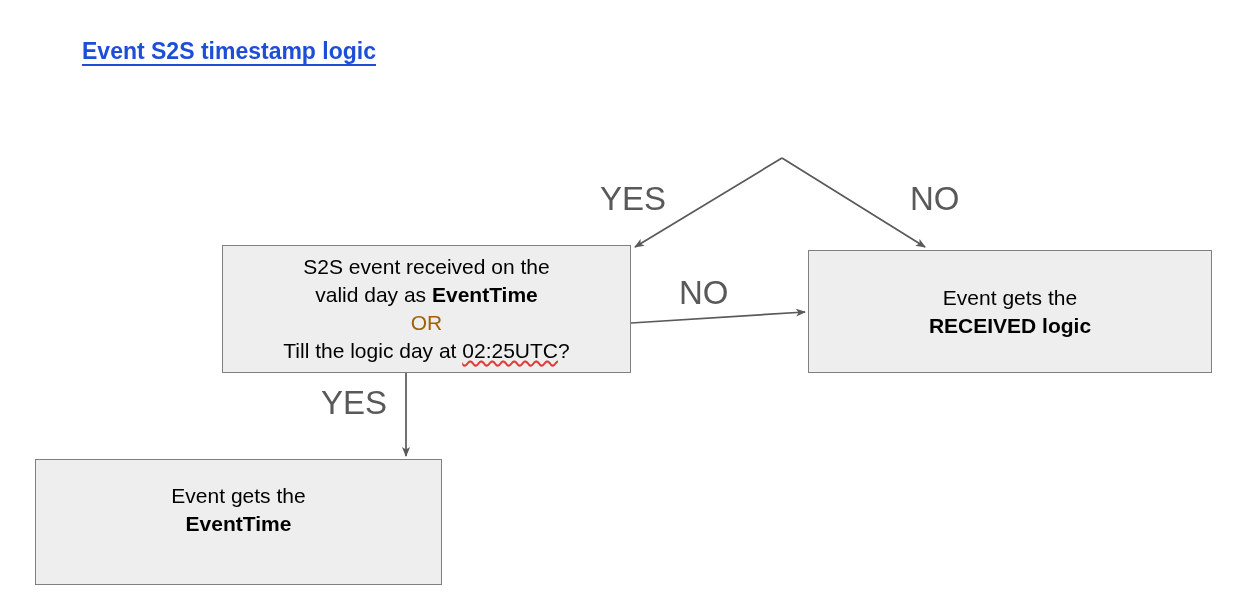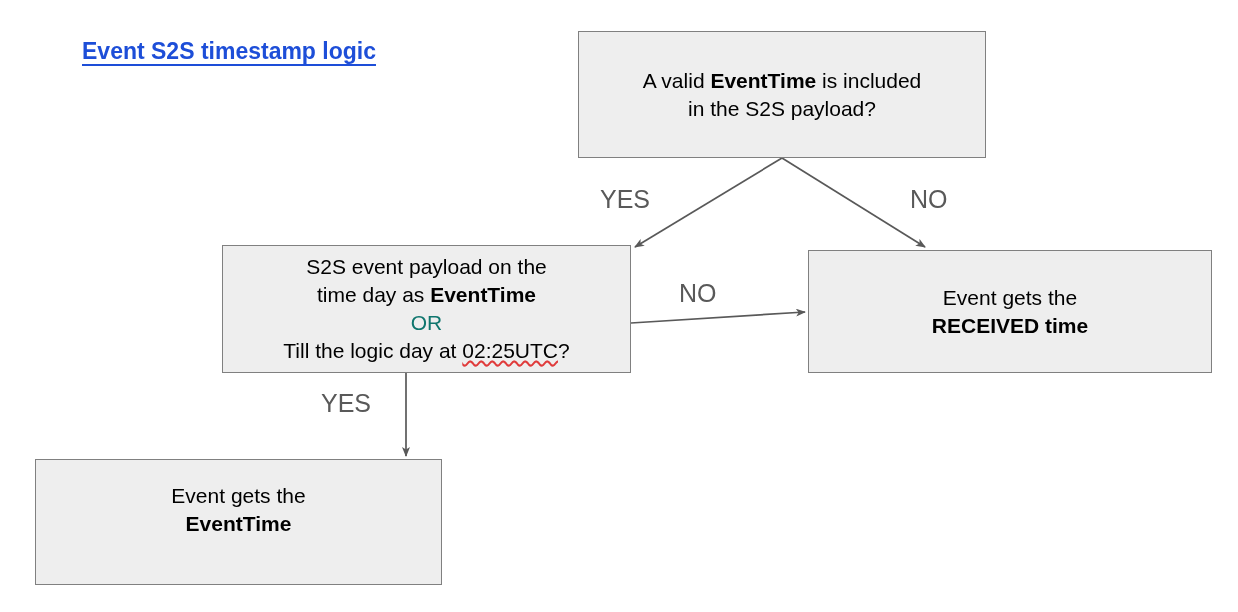--- a/index.html
+++ b/index.html
@@ -56,35 +56,35 @@
   }
   .node .line { display: block; width: 100%; }
   .node b { font-weight: bold; }
 
   #node-question      { left: 578px; top: 31px;  width: 408px; height: 127px; }
   #node-sameday       { left: 222px; top: 245px; width: 409px; height: 128px; }
   #node-received      { left: 808px; top: 250px; width: 404px; height: 123px; }
   #node-eventtime     { left: 35px;  top: 459px; width: 407px; height: 126px;
                         justify-content: flex-start; padding-top: 22px; }
 
-  .or-text { color: #0f766e; }
+  .or-text { color: #a16207; }
 
   .misspelled {
     
     text-decoration: underline;
     text-decoration-color: #e03b3b;
     text-decoration-style: wavy;
     text-decoration-skip-ink: none;
     text-underline-offset: 2px;
   }
 
   
   .edge-label {
     position: absolute;
-    font-size: 25px;
+    font-size: 33px;
     color: #595959;
     white-space: nowrap;
     line-height: 30px;
   }
   #label-yes-top  { left: 600px; top: 184px; }
   #label-no-top   { left: 910px; top: 184px; }
   #label-no-mid   { left: 679px; top: 278px; }
   #label-yes-low  { left: 321px; top: 388px; }
 
   svg.edges {
@@ -112,35 +112,31 @@
 
     <path d="M 782,158 L 635,247" fill="none" stroke="#595959" stroke-width="1.7" marker-end="url(#arrowhead)"></path>
 
     <path d="M 782,158 L 925,247" fill="none" stroke="#595959" stroke-width="1.7" marker-end="url(#arrowhead)"></path>
 
     <path d="M 631,323 L 805,312" fill="none" stroke="#595959" stroke-width="1.7" marker-end="url(#arrowhead)"></path>
 
     <path d="M 406,373 L 406,456" fill="none" stroke="#595959" stroke-width="1.7" marker-end="url(#arrowhead)"></path>
   </svg>
 
-  <div class="node" id="node-question">
-    <span class="line"><span>A valid </span><b>EventTime</b><span> is included</span></span>
-    <span class="line">in the S2S payload?</span>
-  </div>
 
   <div class="node" id="node-sameday">
-    <span class="line">S2S event payload on the</span>
-    <span class="line"><span>time day as </span><b>EventTime</b></span>
+    <span class="line">S2S event received on the</span>
+    <span class="line"><span>valid day as </span><b>EventTime</b></span>
     <span class="line or-text">OR</span>
     <span class="line"><span>Till the logic day at </span><span class="misspelled">02:25UTC</span><span>?</span></span>
   </div>
 
   <div class="node" id="node-received">
     <span class="line">Event gets the</span>
-    <span class="line"><b>RECEIVED time</b></span>
+    <span class="line"><b>RECEIVED logic</b></span>
   </div>
 
   <div class="node" id="node-eventtime">
     <span class="line">Event gets the</span>
     <span class="line"><b>EventTime</b></span>
   </div>
 
   <div class="edge-label" id="label-yes-top">YES</div>
   <div class="edge-label" id="label-no-top">NO</div>
   <div class="edge-label" id="label-no-mid">NO</div>

